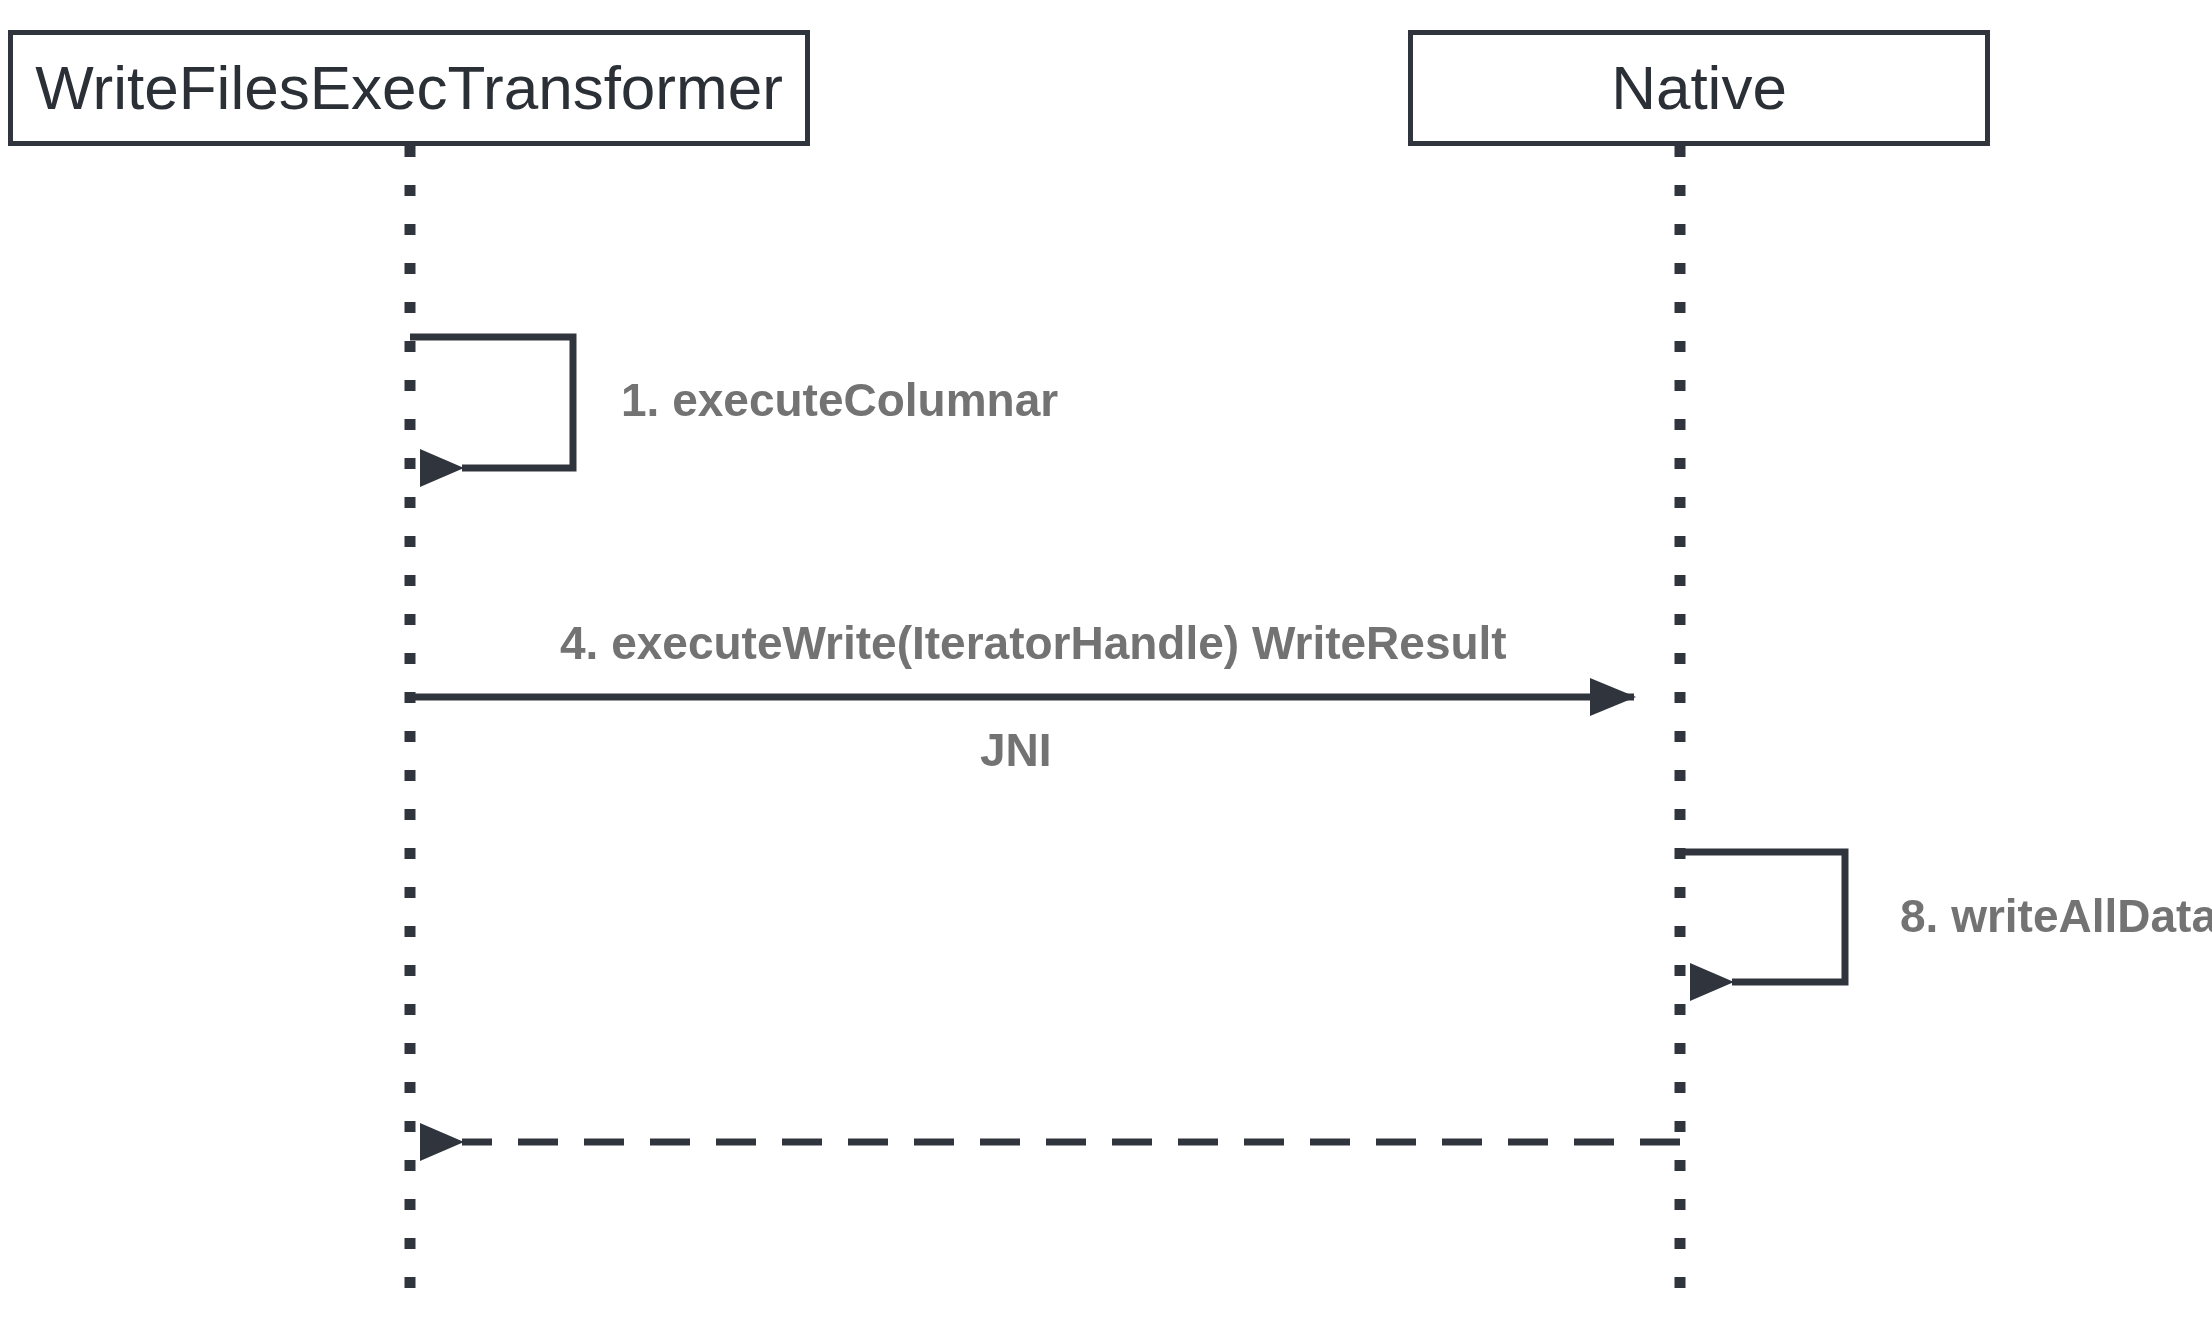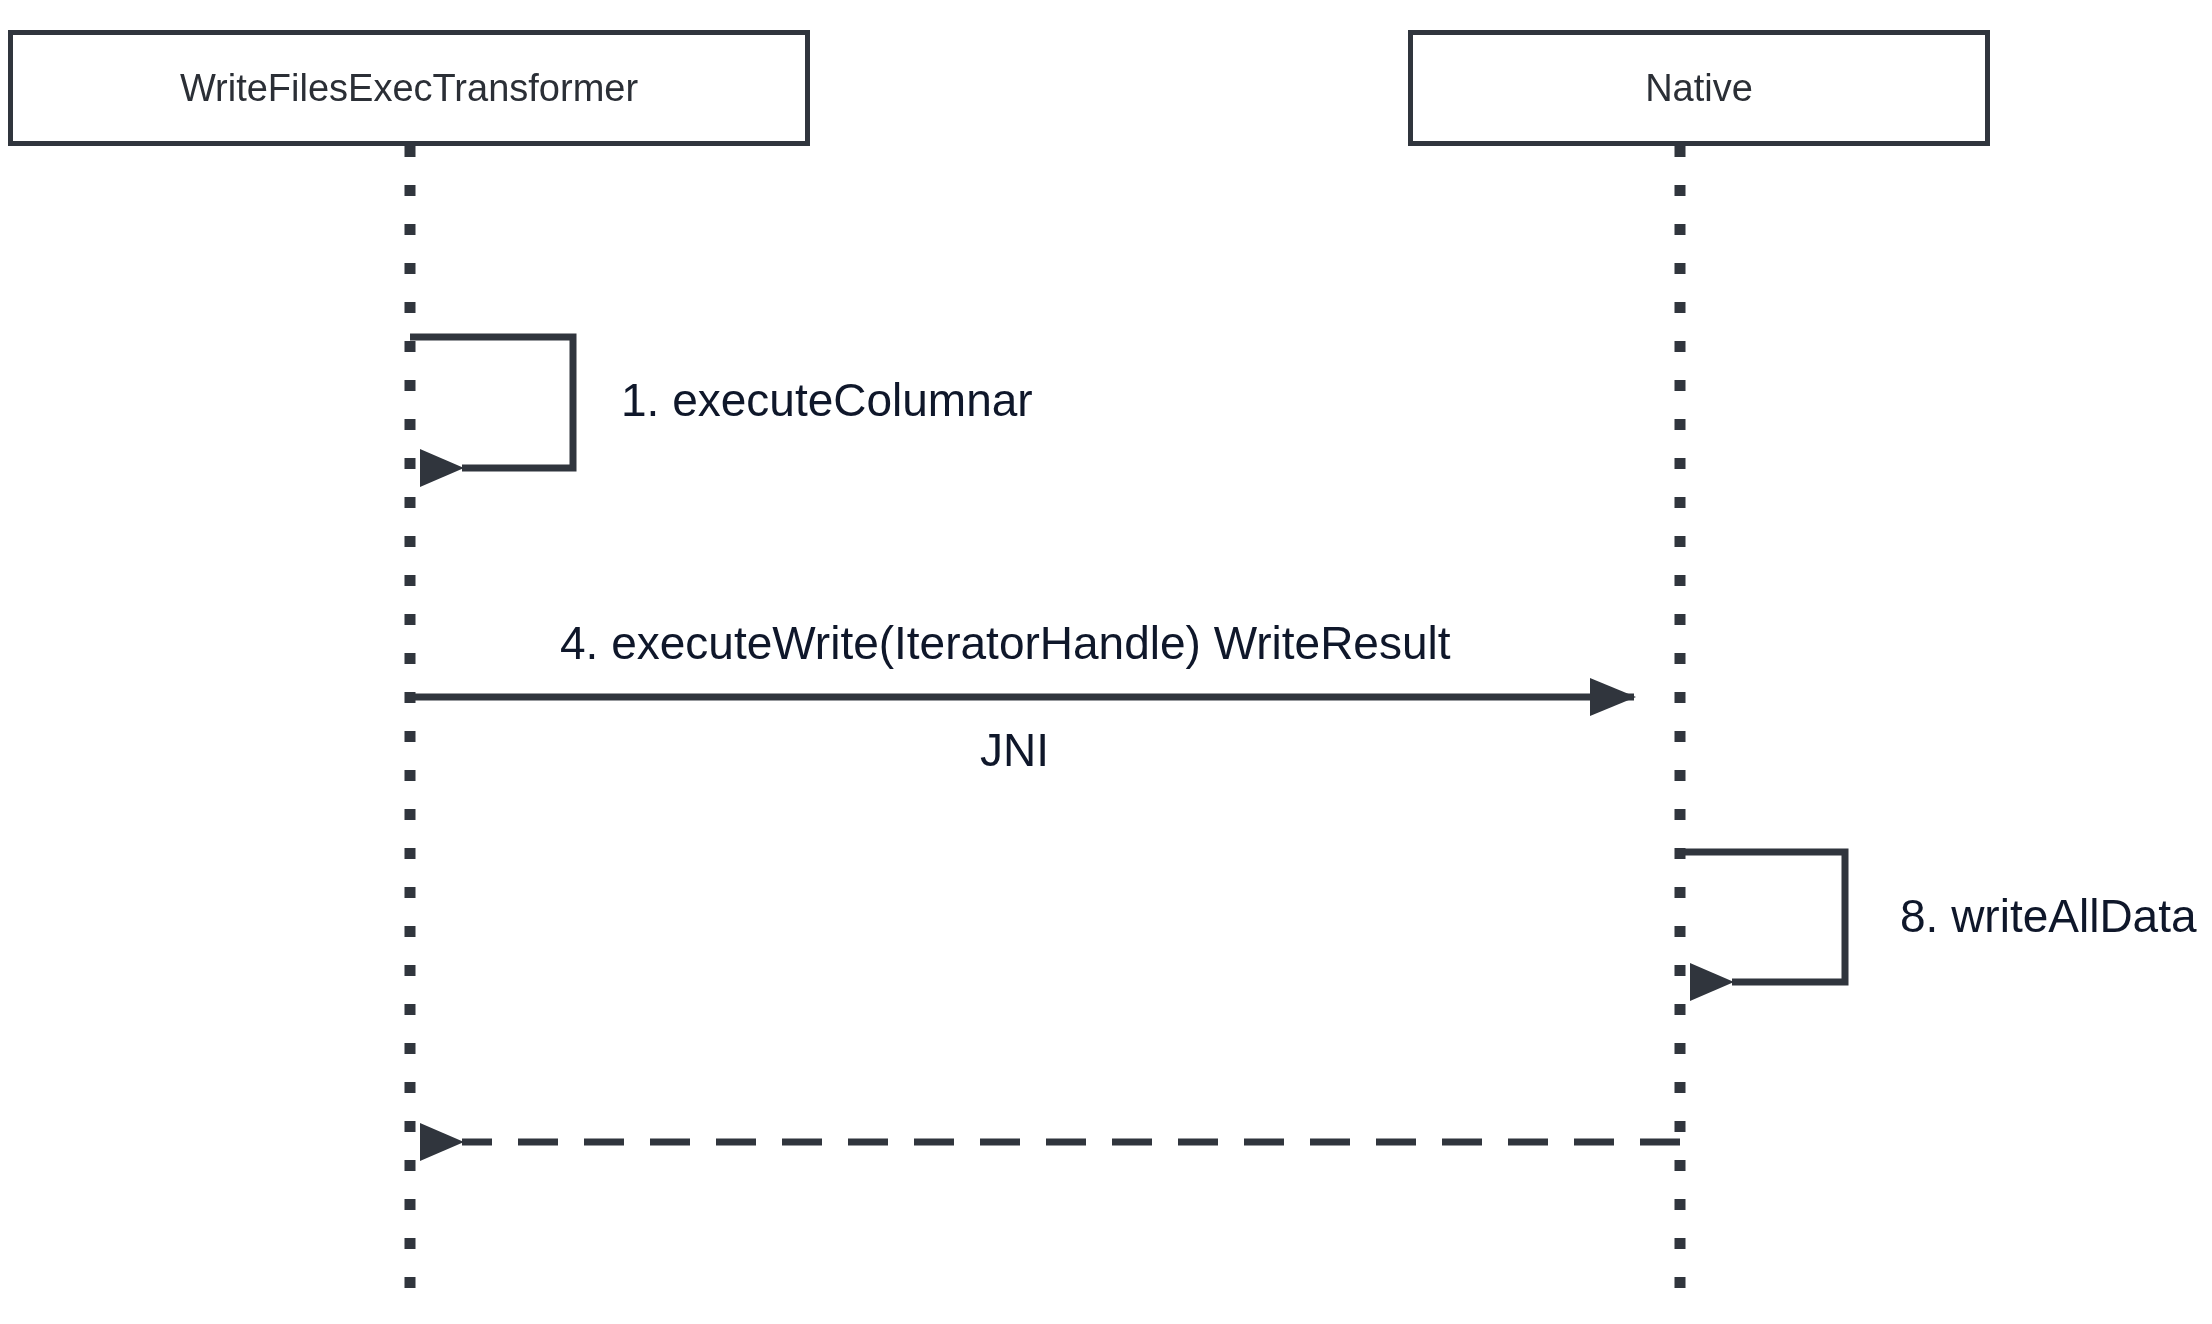--- a/index.html
+++ b/index.html
@@ -28,32 +28,32 @@
   .participant-box {
     position: absolute;
     box-sizing: border-box;
     border: 5px solid #30353d;
     background: #ffffff;
     display: flex;
     align-items: center;
     justify-content: center;
   }
   .participant-label {
-    font-size: 38px;
+    font-size: 62px;
     font-weight: 400;
     color: #2b2f36;
     letter-spacing: 0px;
     white-space: nowrap;
     line-height: 1;
   }
   .msg-label {
     position: absolute;
     font-size: 46px;
-    font-weight: 400;
-    color: #0f172a;
+    font-weight: 700;
+    color: #737373;
     white-space: nowrap;
     line-height: 1;
   }
   #participant-box-0 { left: 8px;    top: 30px; width: 802px; height: 116px; }
   #participant-box-1 { left: 1408px; top: 30px; width: 582px; height: 116px; }
 
   #msg-label-0 { left: 621px;  top: 377px;  }
   #msg-label-1 { left: 560px;  top: 620px;  }
   #msg-label-2 { left: 980px; top: 727px;  }
   #msg-label-3 { left: 1900px; top: 893px;  }

